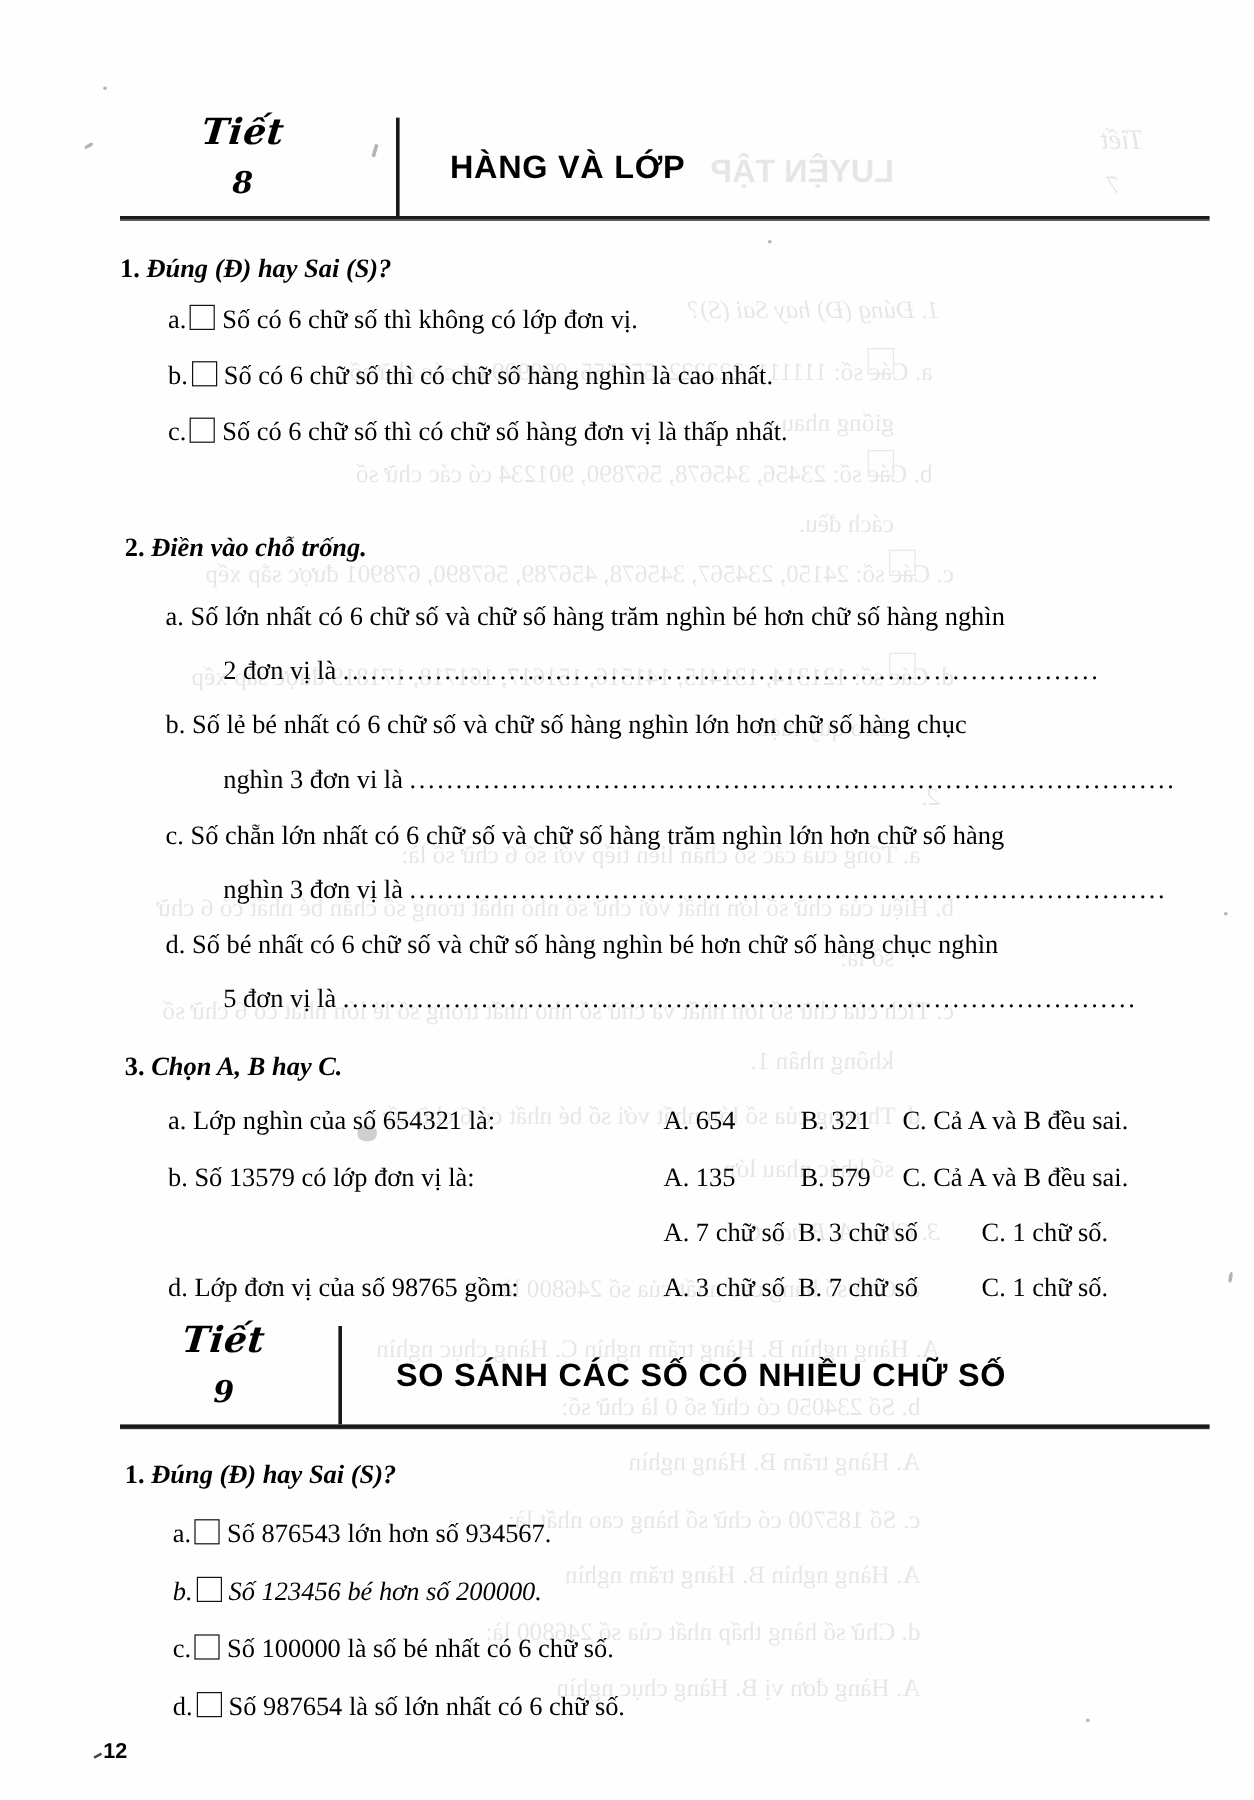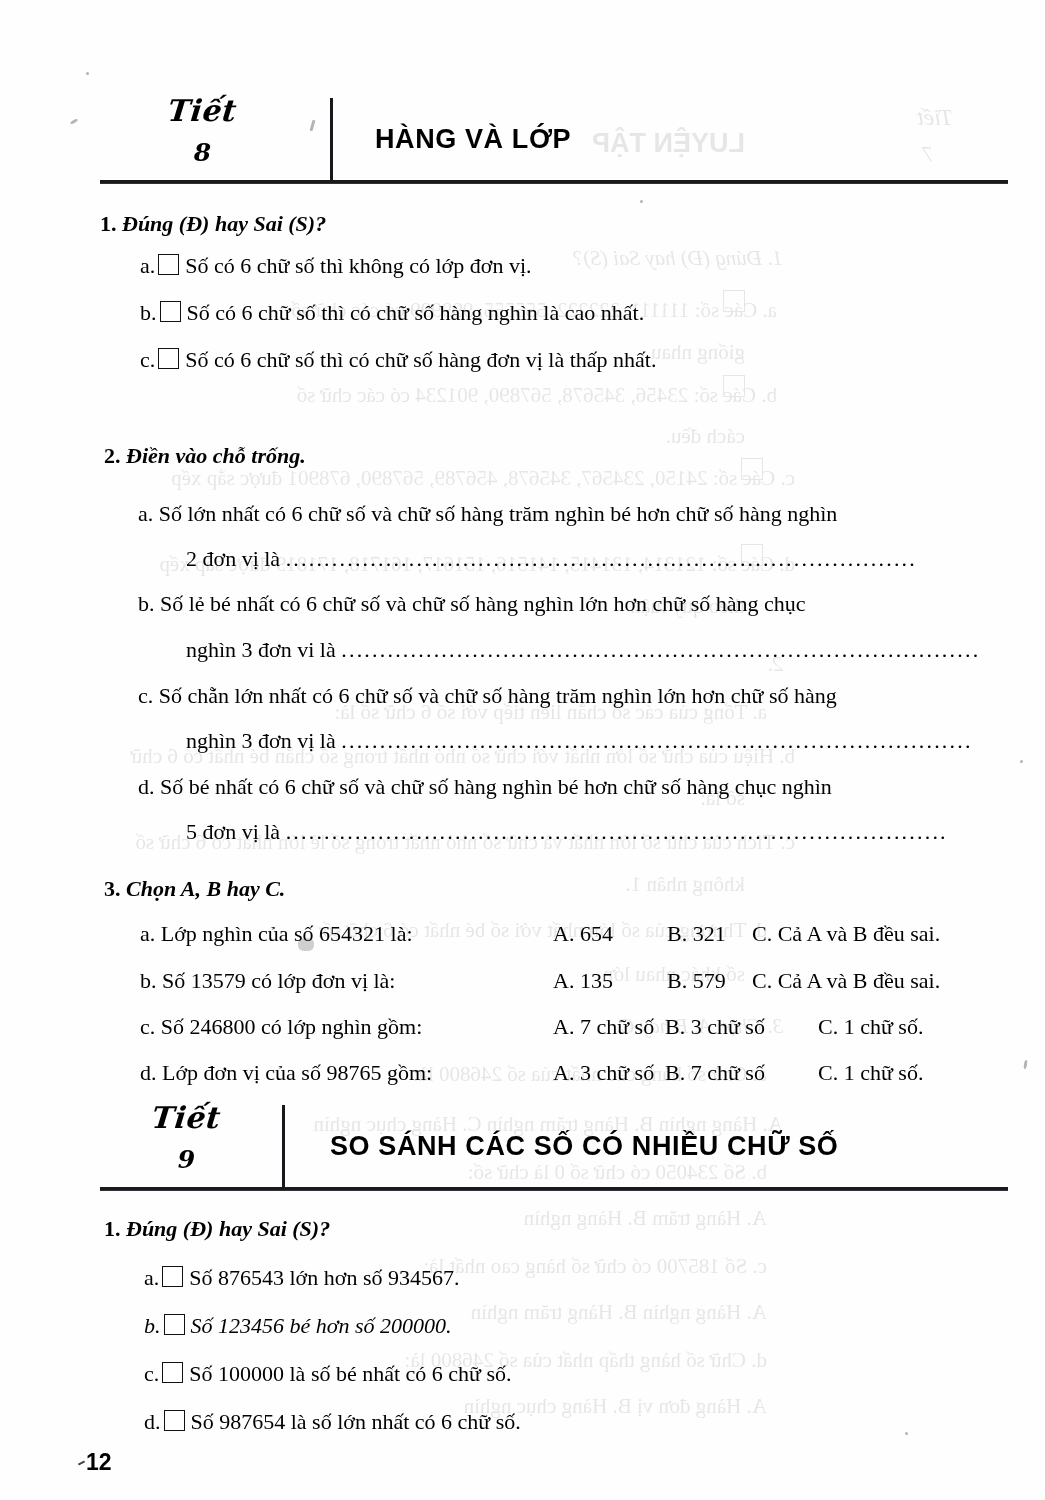--- a/index.html
+++ b/index.html
@@ -153,21 +153,21 @@
     letter-spacing: 2.2px;
     font-size: 22px;
   }
 
   .page-num {
     position: absolute;
     left: 86px;
     top: 1449px;
     font-family: "Liberation Sans", sans-serif;
     font-weight: bold;
-    font-size: 23px;
+    font-size: 18px;
   }
   .page-num-tick {
     position: absolute;
     left: 78px;
     top: 1462px;
     width: 7px;
     height: 2px;
     background: #444;
     transform: rotate(-28deg);
   }
@@ -301,24 +301,20 @@
   <div class="mcq" style="left:752px; top:921px;">C. Cả A và B đều sai.</div>
 
   <div class="item" style="left:140px; top:968px;">
     <span>b.</span>
     <span>Số 13579 có lớp đơn vị là:</span>
   </div>
   <div class="mcq" style="left:553px; top:968px;">A. 135</div>
   <div class="mcq" style="left:667px; top:968px;">B. 579</div>
   <div class="mcq" style="left:752px; top:968px;">C. Cả A và B đều sai.</div>
 
-  <div class="item" style="left:140px; top:1014px;">
-    <span>c.</span>
-    <span>Số 246800 có lớp nghìn gồm:</span>
-  </div>
   <div class="mcq" style="left:553px; top:1014px;">A. 7 chữ số</div>
   <div class="mcq" style="left:665px; top:1014px;">B. 3 chữ số</div>
   <div class="mcq" style="left:818px; top:1014px;">C. 1 chữ số.</div>
 
   <div class="item" style="left:140px; top:1060px;">
     <span>d.</span>
     <span>Lớp đơn vị của số 98765 gồm:</span>
   </div>
   <div class="mcq" style="left:553px; top:1060px;">A.  3 chữ số</div>
   <div class="mcq" style="left:665px; top:1060px;">B. 7 chữ số</div>

